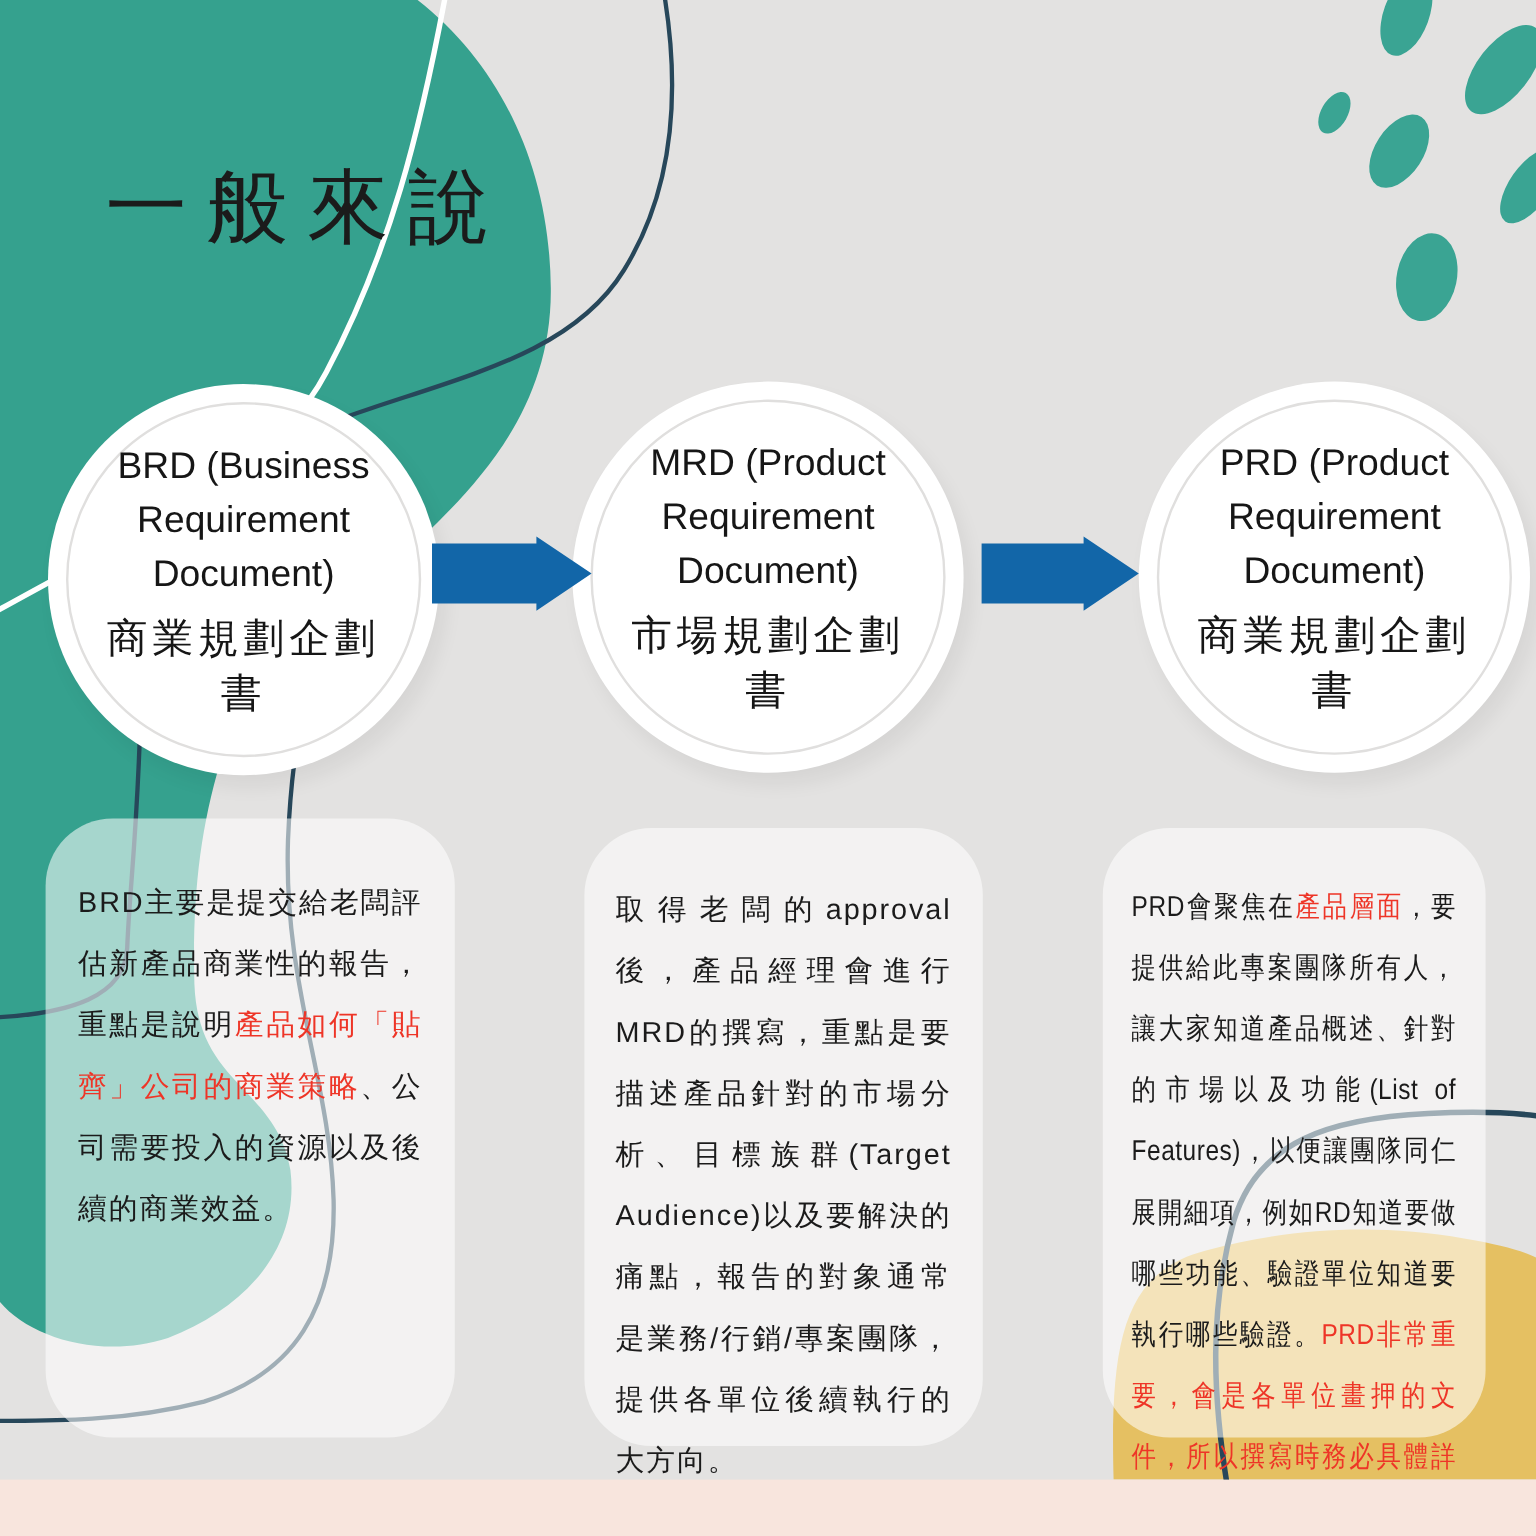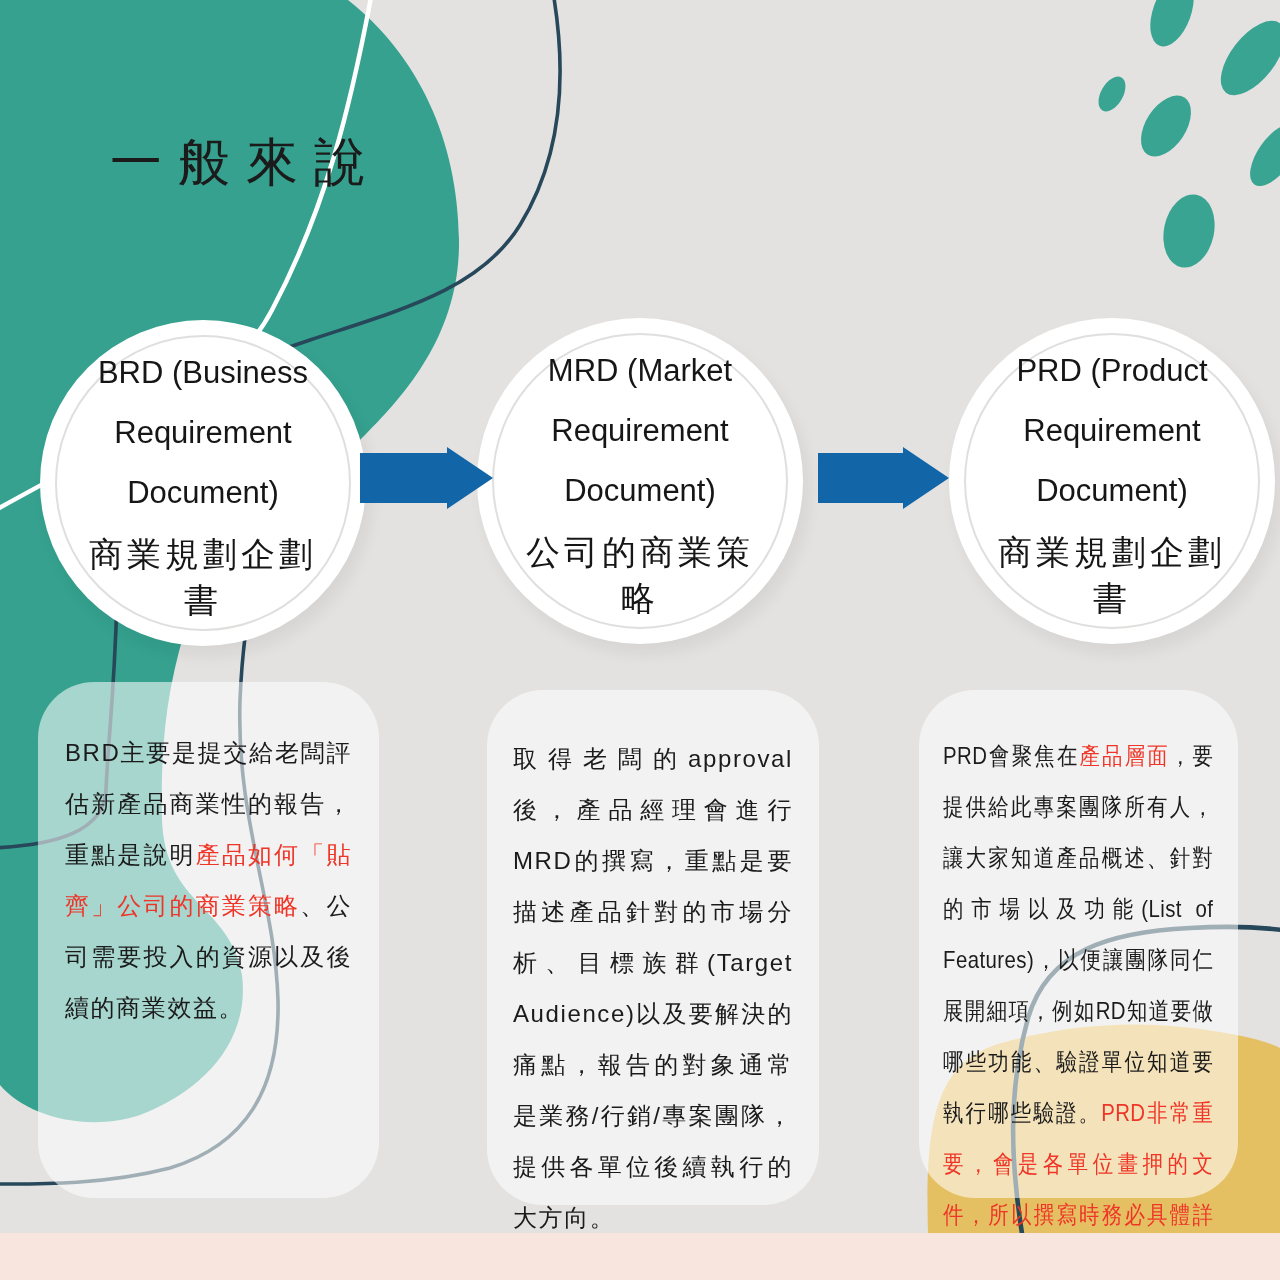--- a/index.html
+++ b/index.html
@@ -11,32 +11,32 @@
   .canvas{position:relative;width:1280px;height:1280px;overflow:hidden;background:var(--bg);}
   .decor{position:absolute;left:0;top:0;z-index:0;}
   .teal-fill{fill:var(--teal);}
   .dot-fill{fill:var(--teal-dot);}
   .yellow-fill{fill:var(--yellow);}
   .white-line{fill:none;stroke:#ffffff;stroke-width:4.5;stroke-linecap:round;}
   .navy-line{fill:none;stroke:var(--navy);stroke-width:3.6;stroke-linecap:round;}
   .navy-line-thick{fill:none;stroke:var(--navy);stroke-width:4.6;stroke-linecap:round;}
 
   .page-title{
-    position:absolute;left:110px;top:128px;z-index:1;margin:0;
-    font-size:52px;font-weight:500;letter-spacing:16px;color:var(--ink);
+    position:absolute;left:88px;top:128px;z-index:1;margin:0;
+    font-size:68px;font-weight:500;letter-spacing:16px;color:var(--ink);
   }
 
   .step-circle{
     position:absolute;z-index:2;width:326px;height:326px;border-radius:50%;
     background:#ffffff;display:flex;align-items:center;justify-content:center;
     box-shadow:6px 10px 16px rgba(0,0,0,0.06);
   }
   .step-circle .ring{position:absolute;inset:15px;border:2px solid var(--ring);border-radius:50%;}
   .circle-text{position:relative;width:256px;text-align:center;color:#161616;}
-  .circle-en{font-size:31px;line-height:60px;font-weight:500;}
+  .circle-en{font-size:31px;line-height:45px;font-weight:500;}
   .circle-zh{font-size:34px;letter-spacing:4px;margin-top:9px;font-weight:500;}
 
   .arrows{position:absolute;left:0;top:0;z-index:3;}
   .arrow-fill{fill:var(--blue);}
 
   .desc-box{
     position:absolute;z-index:4;background:var(--box-overlay);
     border-radius:56px;box-sizing:border-box;
   }
   .desc-text{
@@ -107,22 +107,22 @@
     <div class="ring"></div>
     <div class="circle-text">
       <div class="circle-en">BRD (Business Requirement Document)</div>
       <div class="circle-zh">商業規劃企劃書</div>
     </div>
   </div>
 
   <div class="step-circle" style="left:477px;top:318px;">
     <div class="ring"></div>
     <div class="circle-text">
-      <div class="circle-en">MRD (Market Requirement Document)</div>
-      <div class="circle-zh">公司的商業策略</div>
+      <div class="circle-en">MRD (Product Requirement Document)</div>
+      <div class="circle-zh">市場規劃企劃書</div>
     </div>
   </div>
 
   <div class="step-circle" style="left:949px;top:318px;">
     <div class="ring"></div>
     <div class="circle-text">
       <div class="circle-en">PRD (Product Requirement Document)</div>
       <div class="circle-zh">商業規劃企劃書</div>
     </div>
   </div>

